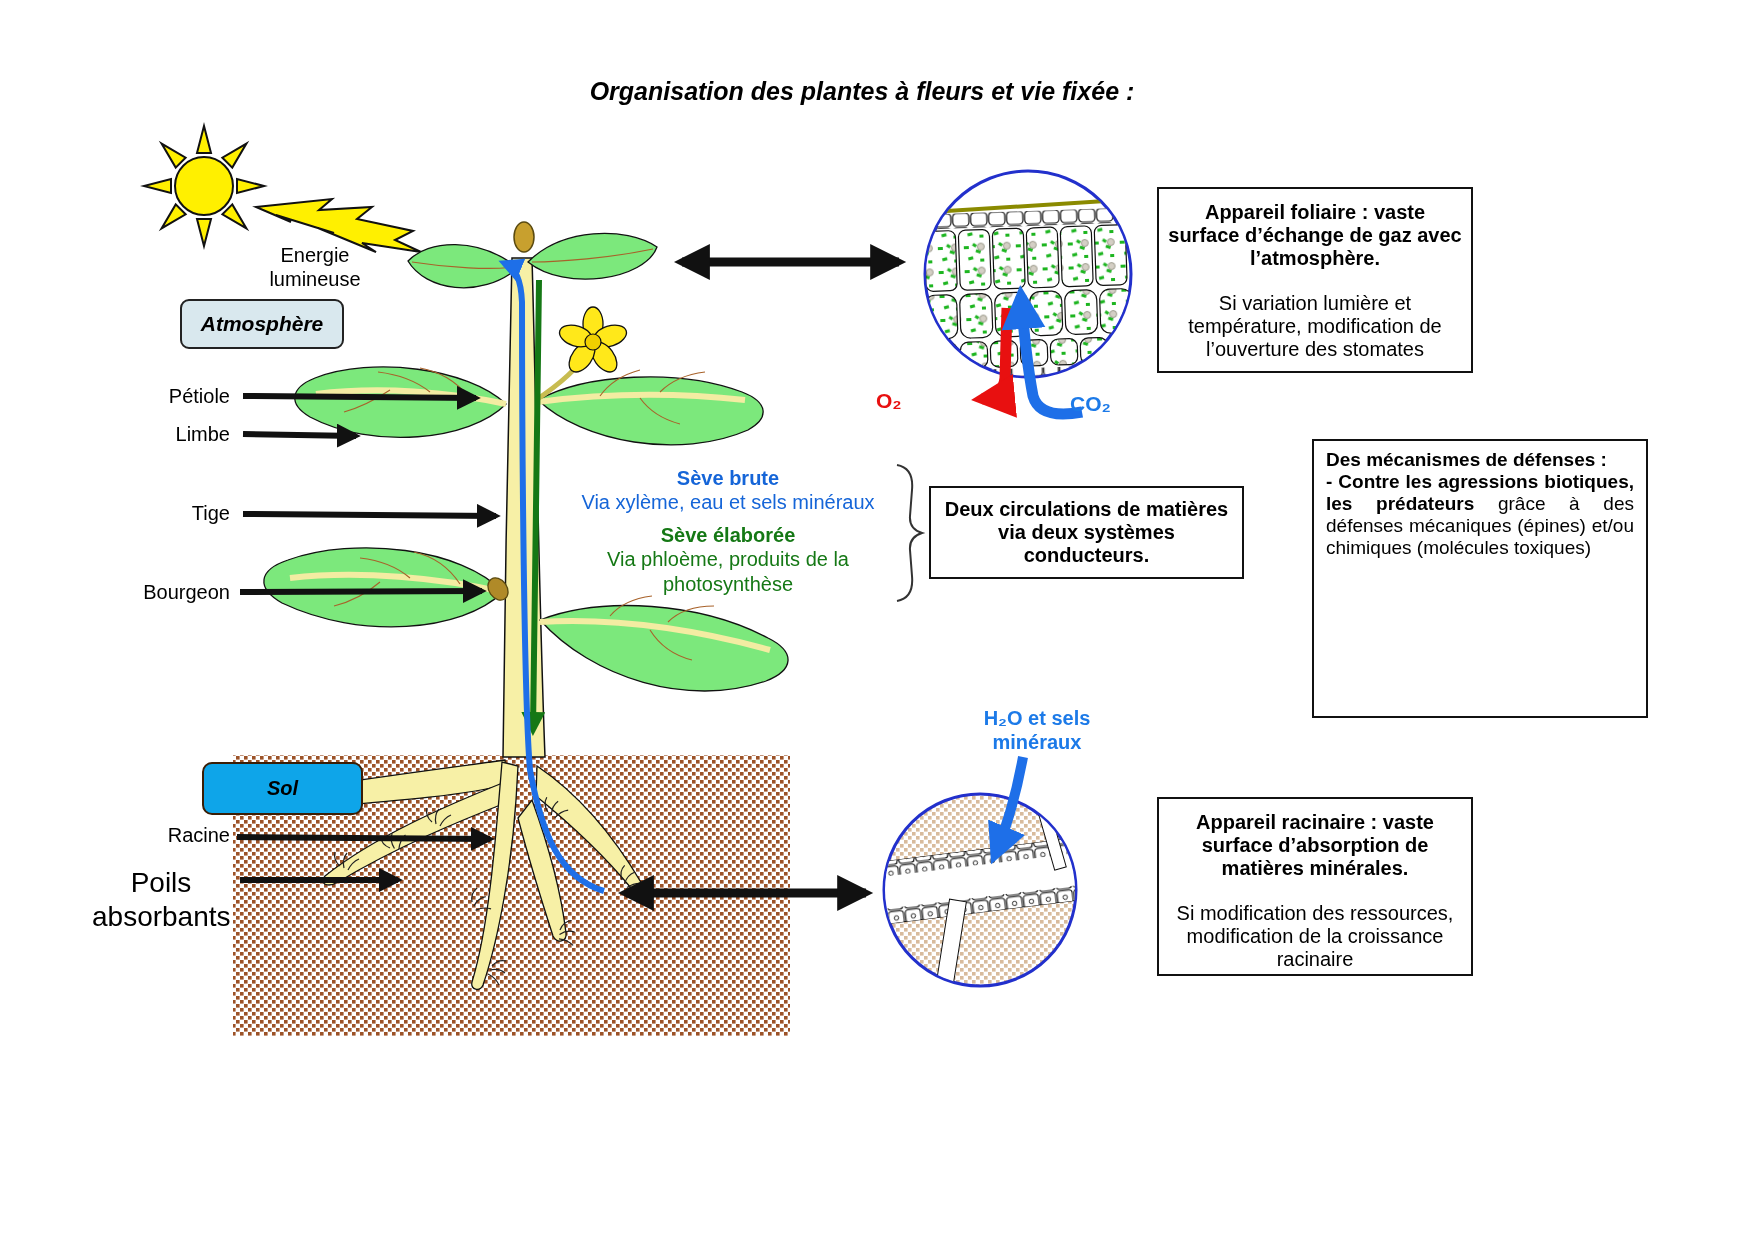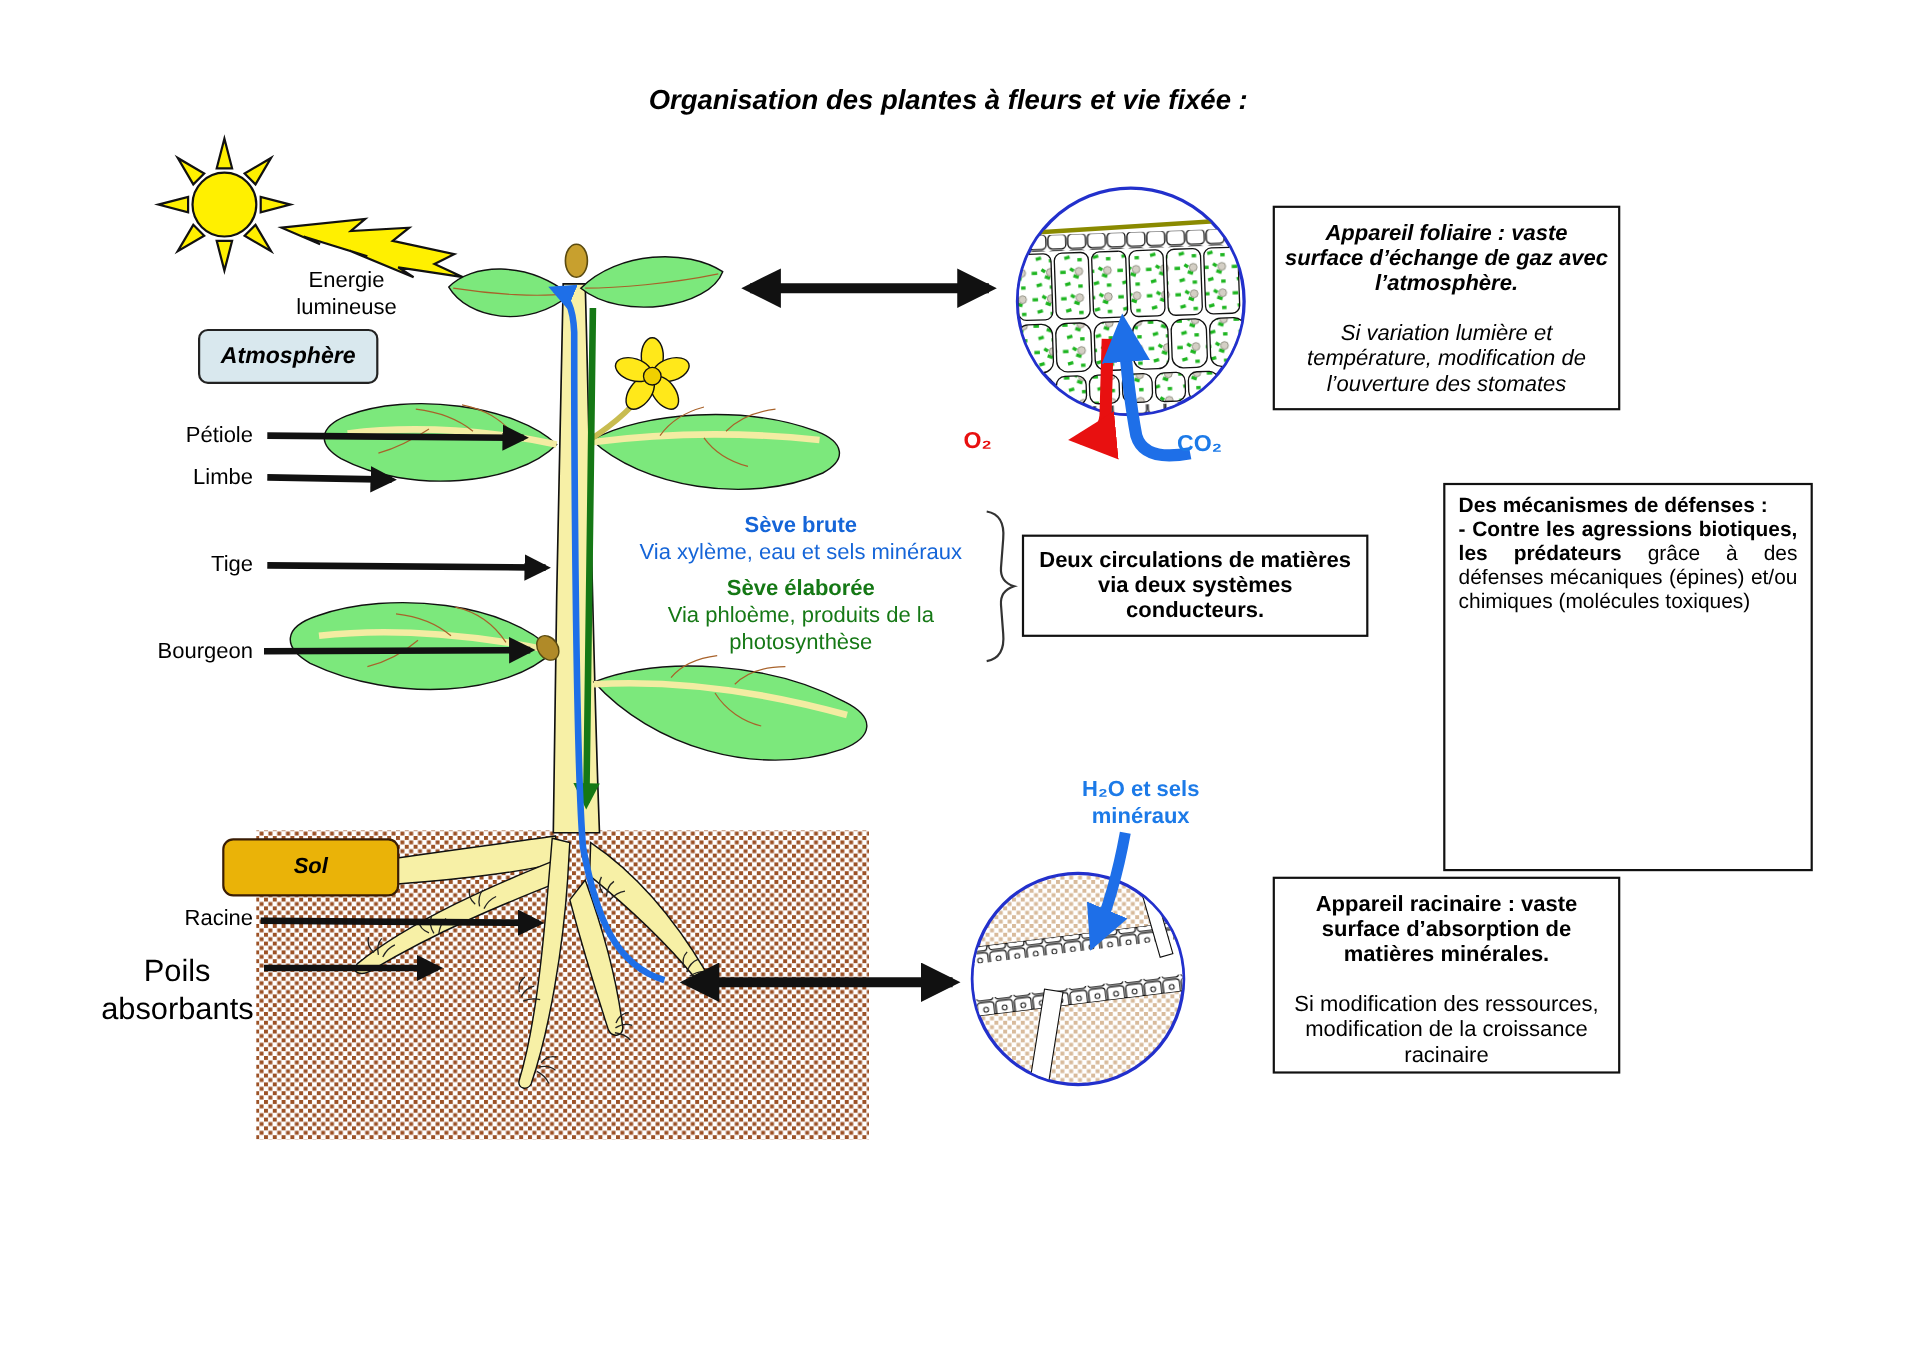--- a/index.html
+++ b/index.html
@@ -19,32 +19,32 @@
   .seve .b{font-weight:bold;}
   .blue{color:#1565d8;}
   .green{color:#157815;}
   .gap8{margin-top:8px !important;}
   .o2{left:876px;top:388px;width:50px;font-size:21px;font-weight:bold;color:#e81010;}
   .co2{left:1070px;top:391px;width:64px;font-size:21px;font-weight:bold;color:#1c7ae8;}
   .h2o{left:962px;top:706px;width:150px;text-align:center;font-size:20px;font-weight:bold;color:#1c7ae8;}
   .boxplain{position:absolute;z-index:3;background:#fff;border:2px solid #111;box-sizing:border-box;}
   .circbox{left:929px;top:486px;width:315px;height:93px;display:flex;align-items:center;justify-content:center;
            text-align:center;font-size:20px;font-weight:bold;padding:4px;}
-  .folbox{left:1157px;top:187px;width:316px;height:186px;text-align:center;font-size:20px;padding:12px 8px;font-style:italic;}
+  .folbox{left:1157px;top:187px;width:316px;height:186px;text-align:center;font-size:20px;padding:12px 8px;}
   .folbox p{margin:0;}
   .folbox .b{font-weight:bold;}
   .folbox .n{margin-top:22px;}
-  .defbox{left:1312px;top:439px;width:336px;height:353px;font-size:19px;padding:8px 12px;}
+  .defbox{left:1312px;top:439px;width:336px;height:279px;font-size:19px;padding:8px 12px;}
   .defbox p{margin:0;text-align:justify;}
   .defbox .t{font-weight:bold;text-align:left;}
   .racbox{left:1157px;top:797px;width:316px;height:179px;text-align:center;font-size:20px;padding:12px 17px;}
   .racbox p{margin:0;}
   .racbox .b{font-weight:bold;}
   .racbox .n{margin-top:22px;}
-  .solbox{position:absolute;left:202px;top:762px;width:157px;height:49px;background:#eab308;
+  .solbox{position:absolute;left:202px;top:762px;width:157px;height:49px;background:#0ea5e9;
           border:2px solid #3a1d05;border-radius:10px;display:flex;align-items:center;justify-content:center;
           font-size:20px;font-weight:bold;font-style:italic;z-index:3;}
 </style>
 </head>
 <body>
 
 <div class="scene">
 
 <svg width="1754" height="1241" viewBox="0 0 1754 1241">
   <defs>

